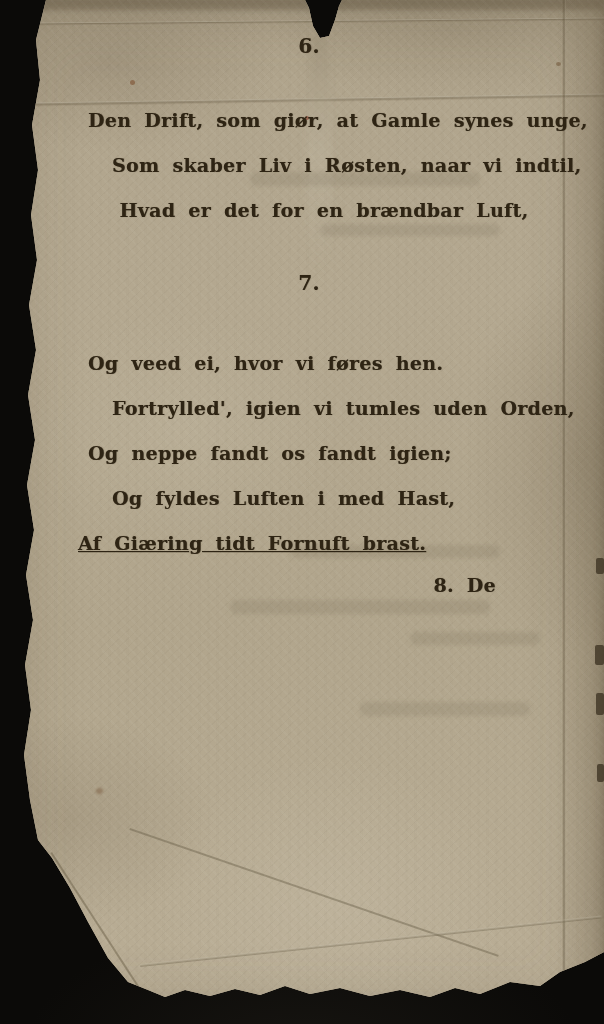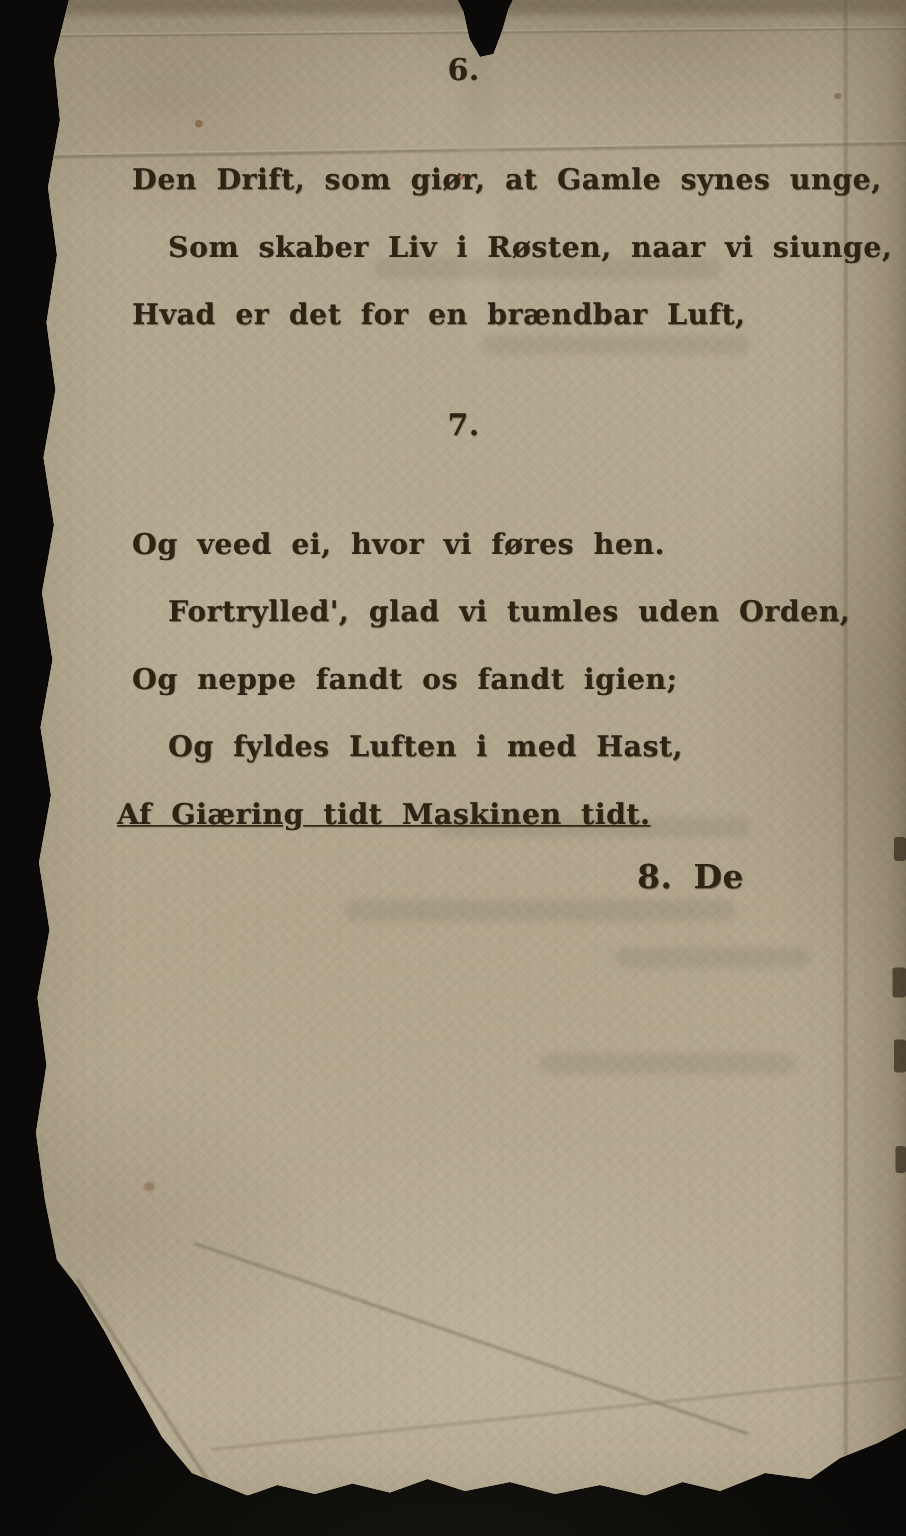--- a/index.html
+++ b/index.html
@@ -104,26 +104,26 @@
     color: #2e2414;
     font-weight: 700;
     letter-spacing: .3px;
     word-spacing: .38em;
     text-shadow: .4px .4px .7px rgba(44,34,18,.55);
   }
   .stanza-number { text-align: center; font-size: 20px; line-height: 20px; }
   .num-6 { margin-top: 36px; }
   .num-7 { margin-top: 40px; }
   .stanza { margin: 0; }
-  .stanza-6 { margin-top: 42px; }
+  .stanza-6 { margin-top: 42px; text-align: center; }
   .stanza-7 { margin-top: 48px; }
   .line { font-size: 19px; line-height: 45px; white-space: nowrap; padding-left: 30px; }
   .stanza .line:nth-child(2), .stanza .line:nth-child(4) { padding-left: 54px; }
   .stanza .line:nth-child(5), .stanza .line:nth-child(6) { padding-left: 20px; text-decoration: underline; }
-  .catchword { margin-top: 4px; text-align: right; padding-right: 64px; font-size: 22px; line-height: 30px; }
+  .catchword { margin-top: 4px; text-align: right; padding-right: 64px; font-size: 19px; line-height: 30px; }
 </style>
 </head>
 <body>
 
 <div class="scene">
   <div class="page">
 
     <div class="mark topband"></div>
     <div class="mark crease-h1"></div>
     <div class="mark crease-h2"></div>
@@ -146,32 +146,32 @@
     <div class="mark ghost g4"></div>
     <div class="mark ghost g5"></div>
     <div class="mark ghost g6"></div>
 
     <div class="textblock">
 
       <div class="stanza-number num-6">6.</div>
 
       <div class="stanza stanza-6">
         <div class="line">Den Drift, som giør, at Gamle synes unge,</div>
-        <div class="line">Som skaber Liv i Røsten, naar vi siunge,</div>
+        <div class="line">Som skaber Liv i Røsten, naar vi indtil,</div>
         <div class="line">Hvad er det for en brændbar Luft,</div>
       </div>
 
       <div class="stanza-number num-7">7.</div>
 
       <div class="stanza stanza-7">
         <div class="line">Og veed ei, hvor vi føres hen.</div>
-        <div class="line">Fortrylled', glad vi tumles uden Orden,</div>
+        <div class="line">Fortrylled', igien vi tumles uden Orden,</div>
         <div class="line">Og neppe fandt os fandt igien;</div>
         <div class="line">Og fyldes Luften i med Hast,</div>
-        <div class="line">Af Giæring tidt Maskinen tidt.</div>
+        <div class="line">Af Giæring tidt Fornuft brast.</div>
       </div>
 
       <div class="catchword">8. De</div>
 
     </div>
   </div>
 
   <div class="frag f1"></div>
   <div class="frag f2"></div>
   <div class="frag f3"></div>

